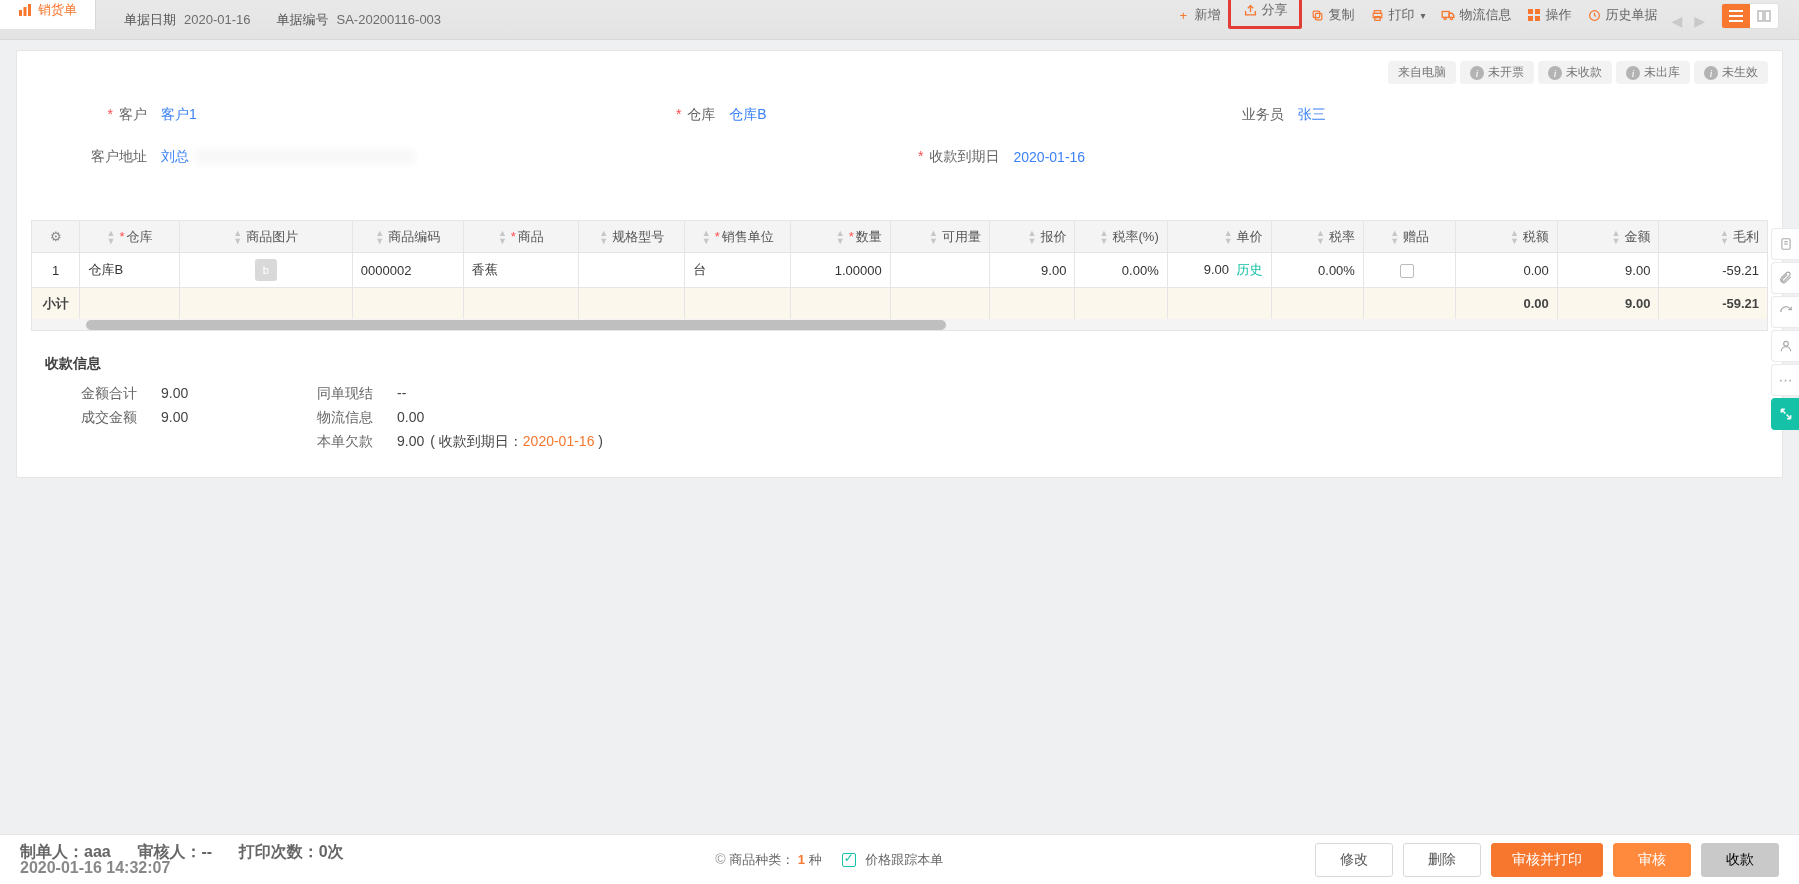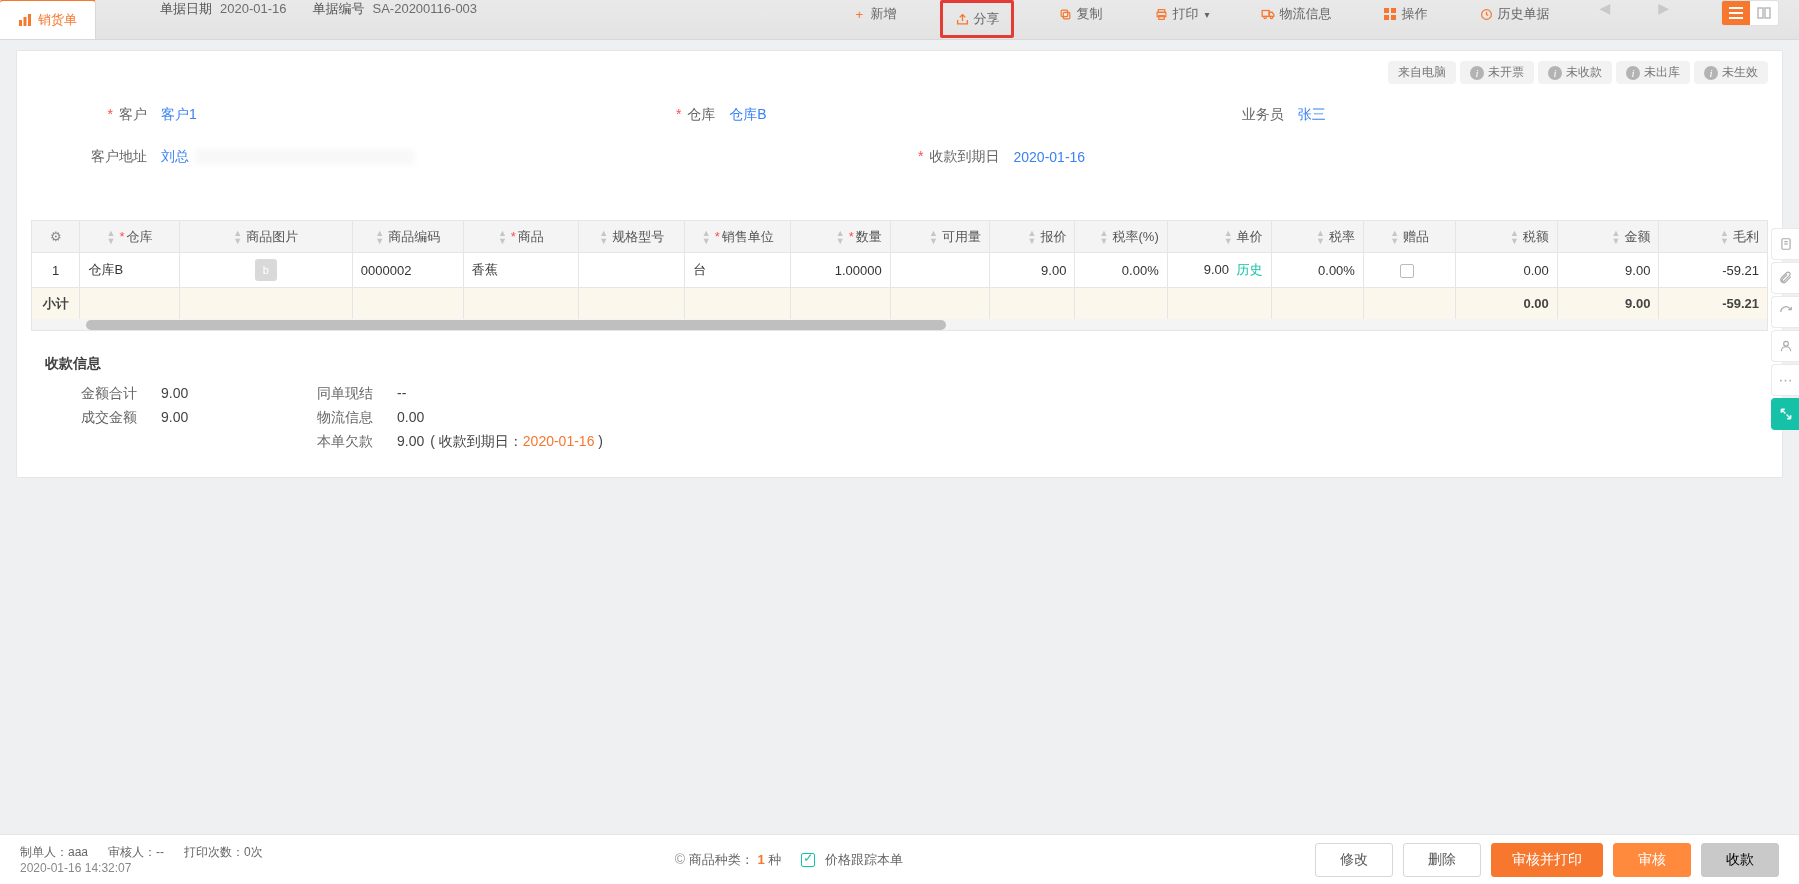--- a/index.html
+++ b/index.html
@@ -12,21 +12,21 @@
     --panel:#ffffff;
     --th:#f4f4f5;
     --beige:#fbf7ed;
     --red:#ff4d4f;
     --green:#13c2c2;
   }
   html,body{margin:0;padding:0;height:100%;font-family:"Microsoft YaHei","PingFang SC",Arial,sans-serif;color:#333;background:var(--bg);}
   *{box-sizing:border-box;}
   .page{width:1799px;height:884px;position:relative;overflow:hidden;}
   
-  .topbar{height:40px;background:linear-gradient(#e9e9ea,#e3e3e4);border-bottom:1px solid #d8d8d8;display:flex;align-items:flex-start;font-size:13px;color:#555;padding:0 20px 16px 0;gap:36px;}
+  .topbar{height:40px;background:linear-gradient(#e9e9ea,#e3e3e4);border-bottom:1px solid #d8d8d8;display:flex;align-items:flex-end;font-size:13px;color:#555;padding:0 20px 10px 0;}
   .tab{height:40px;display:flex;align-items:center;padding:0 18px;border-right:1px solid #d8d8d8;background:#fff;border-top:2px solid var(--accent);margin-top:-1px;color:var(--accent);font-weight:500;border-top-left-radius:4px;border-top-right-radius:4px;}
   .tab .ico{margin-right:6px;color:var(--accent);}
   .bill-meta{display:flex;align-items:center;gap:26px;margin-left:28px;color:#6d6d6d;}
   .bill-meta b{color:#555;font-weight:500;margin-right:8px;}
   .spacer{flex:1;}
   .act{display:flex;align-items:center;color:#888;padding:0 8px;height:28px;border-radius:3px;cursor:pointer;gap:4px;}
   .act .ico,.act svg{color:var(--accent);}
   .act.link{color:#888;}
   .act.link span{color:#666;}
   .caret{font-size:10px;color:#aaa;margin-left:2px;}
@@ -77,21 +77,21 @@
   .pcell .k{width:80px;color:#666;}
   .pcell .v{color:#444;}
   .debt{color:#d9363e;}
   .debtnote{color:var(--accent);}
   
   .rail{position:absolute;right:0;top:228px;width:28px;background:transparent;display:flex;flex-direction:column;gap:2px;}
   .rail .ritem{width:28px;height:32px;display:flex;align-items:center;justify-content:center;color:#aaa;background:#fff;border:1px solid #eaeaea;border-right:none;font-size:14px;border-top-left-radius:4px;border-bottom-left-radius:4px;}
   .rail .ritem.accent{background:var(--teal);color:#fff;border-color:var(--teal);}
   
   .footer{position:absolute;left:0;right:0;bottom:0;height:50px;background:#fff;border-top:1px solid #e6e6e6;display:flex;align-items:center;padding:0 20px;font-size:13px;color:#666;}
-  .footer .left{flex:0 0 auto;line-height:16px;font-size:12px;}
+  .footer .left{flex:0 0 auto;line-height:16px;font-size:16px;font-weight:bold;}
   .footer .left .row2{color:#888;}
   .footer .mid{flex:1;display:flex;align-items:center;justify-content:center;gap:20px;}
   .footer .mid .cnt{color:var(--accent);font-weight:600;}
   .footer .right{display:flex;gap:10px;}
   .btn{min-width:78px;height:34px;border-radius:3px;border:1px solid #d8d8d8;background:#fff;color:#555;display:flex;align-items:center;justify-content:center;padding:0 20px;cursor:pointer;font-size:14px;}
   .btn.primary{background:var(--accent);border-color:var(--accent);color:#fff;}
   .btn.primary2{background:var(--accent2);border-color:var(--accent2);color:#fff;}
   .btn.disabled{background:#c9c9c9;border-color:#c9c9c9;color:#000000;cursor:not-allowed;}
   .chk{width:14px;height:14px;border:1px solid #bbb;border-radius:2px;display:inline-block;vertical-align:middle;margin-right:6px;position:relative;background:#fff;}
   .chk.checked{border-color:var(--teal);}

